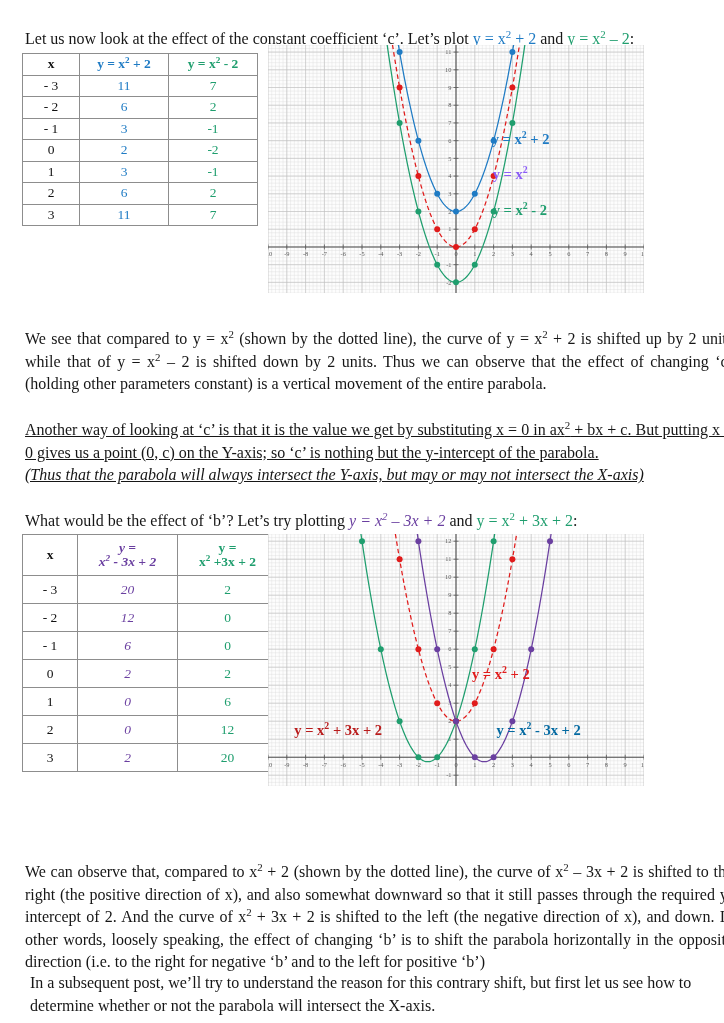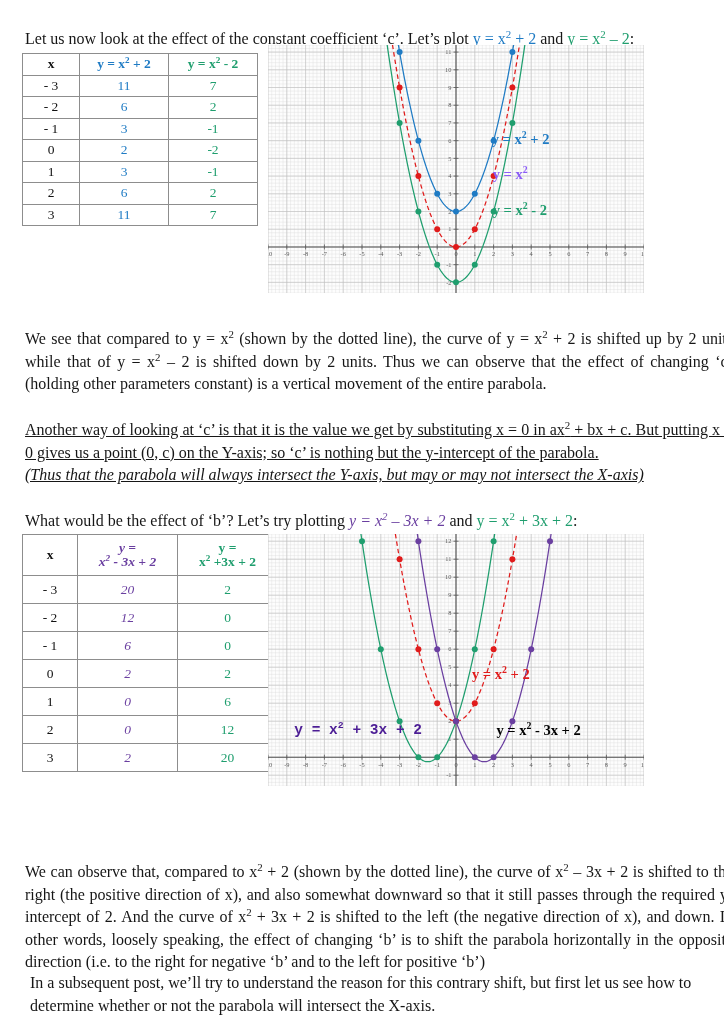--- a/index.html
+++ b/index.html
@@ -792,23 +792,23 @@
         <path d=" M 147.58 -12.10 L 148.52 -5.58 L 149.46 0.86 L 150.40 7.20 L 151.34 13.46 L 152.28 19.62 L 153.22 25.70 L 154.16 31.68 L 155.10 37.58 L 156.04 43.38 L 156.98 49.10 L 157.92 54.72 L 158.86 60.26 L 159.80 65.70 L 160.74 71.06 L 161.68 76.32 L 162.62 81.50 L 163.56 86.58 L 164.50 91.58 L 165.44 96.48 L 166.38 101.30 L 167.32 106.02 L 168.26 110.66 L 169.20 115.20 L 170.14 119.66 L 171.08 124.02 L 172.02 128.30 L 172.96 132.48 L 173.90 136.58 L 174.84 140.58 L 175.78 144.50 L 176.72 148.32 L 177.66 152.06 L 178.60 155.70 L 179.54 159.26 L 180.48 162.72 L 181.42 166.10 L 182.36 169.38 L 183.30 172.58 L 184.24 175.68 L 185.18 178.70 L 186.12 181.62 L 187.06 184.46 L 188.00 187.20 L 188.94 189.86 L 189.88 192.42 L 190.82 194.90 L 191.76 197.28 L 192.70 199.58 L 193.64 201.78 L 194.58 203.90 L 195.52 205.92 L 196.46 207.86 L 197.40 209.70 L 198.34 211.46 L 199.28 213.12 L 200.22 214.70 L 201.16 216.18 L 202.10 217.58 L 203.04 218.88 L 203.98 220.10 L 204.92 221.22 L 205.86 222.26 L 206.80 223.20 L 207.74 224.06 L 208.68 224.82 L 209.62 225.50 L 210.56 226.08 L 211.50 226.58 L 212.44 226.98 L 213.38 227.30 L 214.32 227.52 L 215.26 227.66 L 216.20 227.70 L 217.14 227.65 L 218.08 227.52 L 219.02 227.29 L 219.96 226.98 L 220.90 226.57 L 221.84 226.08 L 222.78 225.49 L 223.72 224.82 L 224.66 224.05 L 225.60 223.20 L 226.54 222.25 L 227.48 221.22 L 228.42 220.09 L 229.36 218.88 L 230.30 217.57 L 231.24 216.18 L 232.18 214.69 L 233.12 213.12 L 234.06 211.45 L 235.00 209.70 L 235.94 207.85 L 236.88 205.92 L 237.82 203.89 L 238.76 201.78 L 239.70 199.57 L 240.64 197.28 L 241.58 194.89 L 242.52 192.42 L 243.46 189.85 L 244.40 187.20 L 245.34 184.45 L 246.28 181.62 L 247.22 178.69 L 248.16 175.68 L 249.10 172.57 L 250.04 169.38 L 250.98 166.09 L 251.92 162.72 L 252.86 159.25 L 253.80 155.70 L 254.74 152.05 L 255.68 148.32 L 256.62 144.49 L 257.56 140.58 L 258.50 136.57 L 259.44 132.48 L 260.38 128.29 L 261.32 124.02 L 262.26 119.65 L 263.20 115.20 L 264.14 110.65 L 265.08 106.02 L 266.02 101.29 L 266.96 96.48 L 267.90 91.57 L 268.84 86.58 L 269.78 81.49 L 270.72 76.32 L 271.66 71.05 L 272.60 65.70 L 273.54 60.26 L 274.48 54.72 L 275.42 49.10 L 276.36 43.38 L 277.30 37.58 L 278.24 31.68 L 279.18 25.70 L 280.12 19.62 L 281.06 13.46 L 282.00 7.20 L 282.94 0.86 L 283.88 -5.58 L 284.82 -12.10" fill="none" stroke="#6a3fa0" stroke-width="1.25" stroke-linejoin="round"></path>
         <circle cx="150.4" cy="7.199999999999989" r="3.0" fill="#6a3fa0"></circle>
         <circle cx="169.20000000000002" cy="115.20000000000002" r="3.0" fill="#6a3fa0"></circle>
         <circle cx="188" cy="187.2" r="3.0" fill="#6a3fa0"></circle>
         <circle cx="206.8" cy="223.2" r="3.0" fill="#6a3fa0"></circle>
         <circle cx="225.6" cy="223.2" r="3.0" fill="#6a3fa0"></circle>
         <circle cx="244.4" cy="187.2" r="3.0" fill="#6a3fa0"></circle>
         <circle cx="263.2" cy="115.20000000000002" r="3.0" fill="#6a3fa0"></circle>
         <circle cx="282" cy="7.199999999999989" r="3.0" fill="#6a3fa0"></circle>
       </svg>
-      <div class="clabel" style="position: absolute; left: 26.32px; top: 188.1px; color: #4c1d95; white-space: nowrap; font-family: Liberation Mono, monospace;"><span>y = x</span><span class="sup">2</span><span> + 3x + 2</span></div>
+      <div class="clabel" style="position: absolute; left: 26.32px; top: 188.1px; color: #b91c1c; white-space: nowrap;"><span>y = x</span><span class="sup">2</span><span> + 3x + 2</span></div>
       <div class="clabel" style="position: absolute; left: 203.98px; top: 132.3px; color: rgb(224, 27, 27); white-space: nowrap;"><span>y = x</span><span class="sup">2</span><span> + 2</span></div>
-      <div class="clabel" style="position: absolute; left: 228.42px; top: 188.1px; color: #000000; white-space: nowrap;"><span>y = x</span><span class="sup">2</span><span> - 3x + 2</span></div>
+      <div class="clabel" style="position: absolute; left: 228.42px; top: 188.1px; color: #0369a1; white-space: nowrap;"><span>y = x</span><span class="sup">2</span><span> - 3x + 2</span></div>
     </div>
 
   <p class="para" style="left:8px;top:844px;width:708px;">
     <span>We can observe that, compared to x</span><span class="sup">2</span><span> + 2 (shown by the dotted line), the curve of x</span><span class="sup">2</span><span> – 3x + 2 is shifted to the right (the positive direction of x), and also somewhat downward so that it still passes through the required y-intercept of 2. And the curve of x</span><span class="sup">2</span><span> + 3x + 2 is shifted to the left (the negative direction of x), and down. In other words, loosely speaking, the effect of changing ‘b’ is to shift the parabola horizontally in the opposite direction (i.e. to the right for negative ‘b’ and to the left for positive ‘b’)</span>
   </p>
 
   <p class="para" style="left:13px;top:955px;width:708px;text-align:left;">
     <span>In a subsequent post, we’ll try to understand the reason for this contrary shift, but first let us see how to determine whether or not the parabola will intersect the X-axis.</span>
   </p>
 

